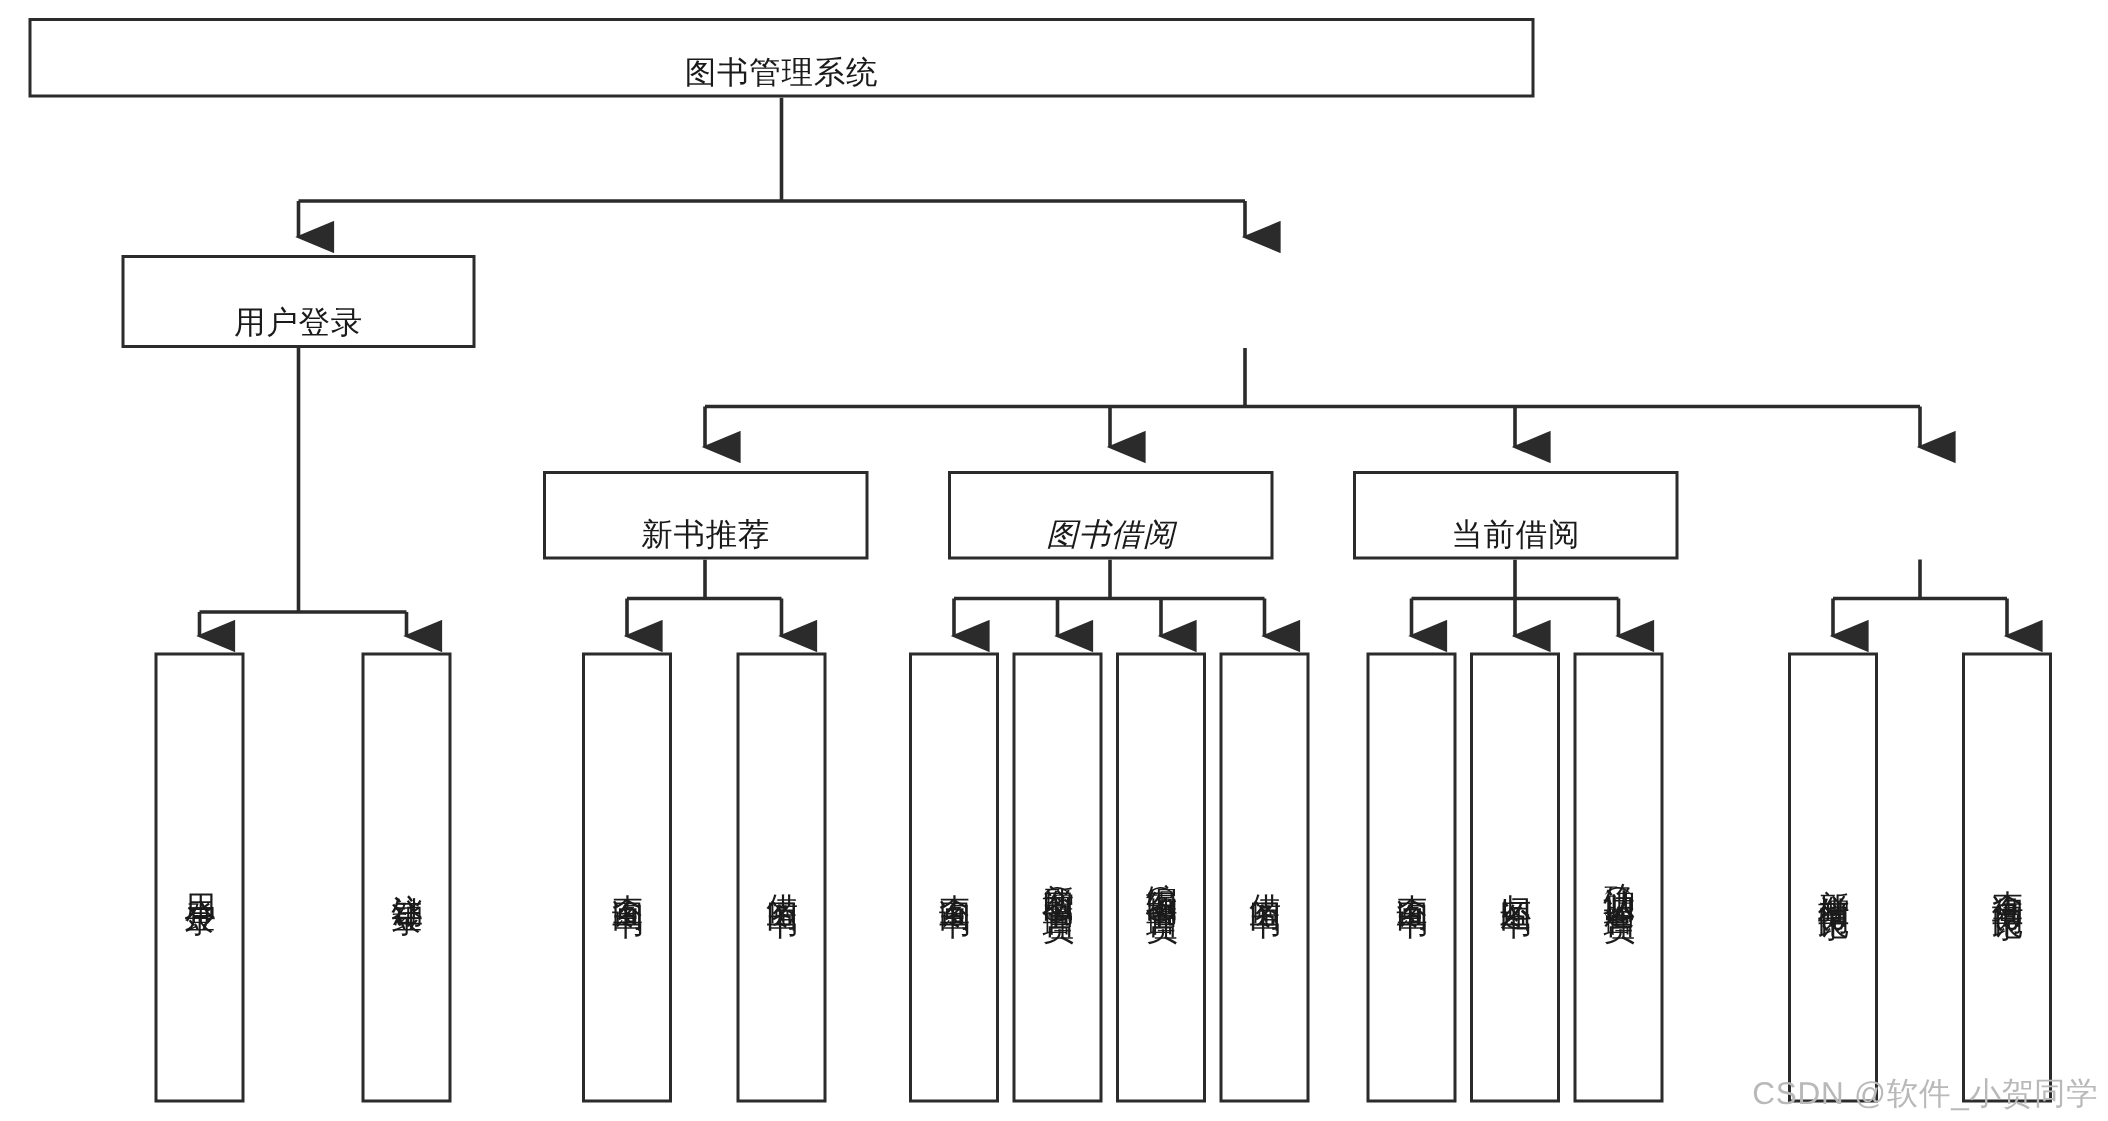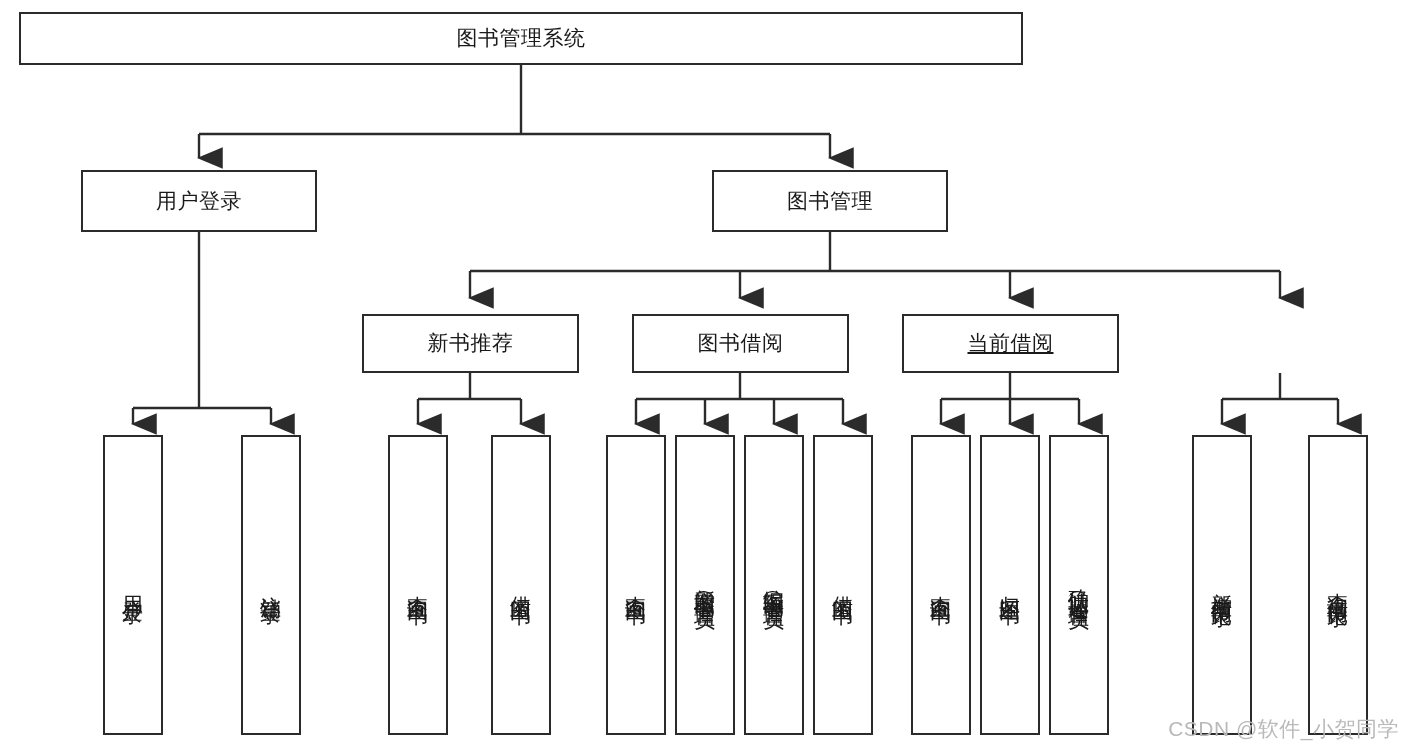--- a/index.html
+++ b/index.html
@@ -24,21 +24,21 @@
     width: 1405px;
     height: 747px;
     pointer-events: none;
   }
   .node {
     position: absolute;
     box-sizing: border-box;
     border: 2px solid #2b2b2b;
     background: #ffffff;
     display: flex;
-    align-items: center;
+    align-items: flex-end;
     justify-content: center;
     color: #1a1a1a;
   }
   .node .label {
     display: block;
     text-align: center;
     line-height: 1.28;
     white-space: nowrap;
   }
   .node.horiz .label {
@@ -123,31 +123,28 @@
     </g>
   </svg>
 
   <div class="node horiz" style="left:19px; top:12px; width:1004px; height:53px;">
     <span class="label">图书管理系统</span>
   </div>
 
   <div class="node horiz" style="left:81px; top:170px; width:236px; height:62px;">
     <span class="label">用户登录</span>
   </div>
-  <div class="node horiz" style="left:712px; top:170px; width:236px; height:62px;">
-    <span class="label">图书管理</span>
-  </div>
 
   <div class="node horiz" style="left:362px; top:314px; width:217px; height:59px;">
     <span class="label">新书推荐</span>
   </div>
-  <div class="node horiz" style="left:632px; top:314px; width:217px; height:59px;">
+  <div class="node horiz" style="left:632px; top:314px; width:217px; height:59px;font-style:italic;">
     <span class="label">图书借阅</span>
   </div>
-  <div class="node horiz" style="left:902px; top:314px; width:217px; height:59px;text-decoration:underline;">
+  <div class="node horiz" style="left:902px; top:314px; width:217px; height:59px;">
     <span class="label">当前借阅</span>
   </div>
 
   <div class="node vert" style="left:103px; top:435px; width:60px; height:300px;">
     <span class="label">用户登录</span>
   </div>
   <div class="node vert" style="left:241px; top:435px; width:60px; height:300px;">
     <span class="label">注销登录</span>
   </div>
 

